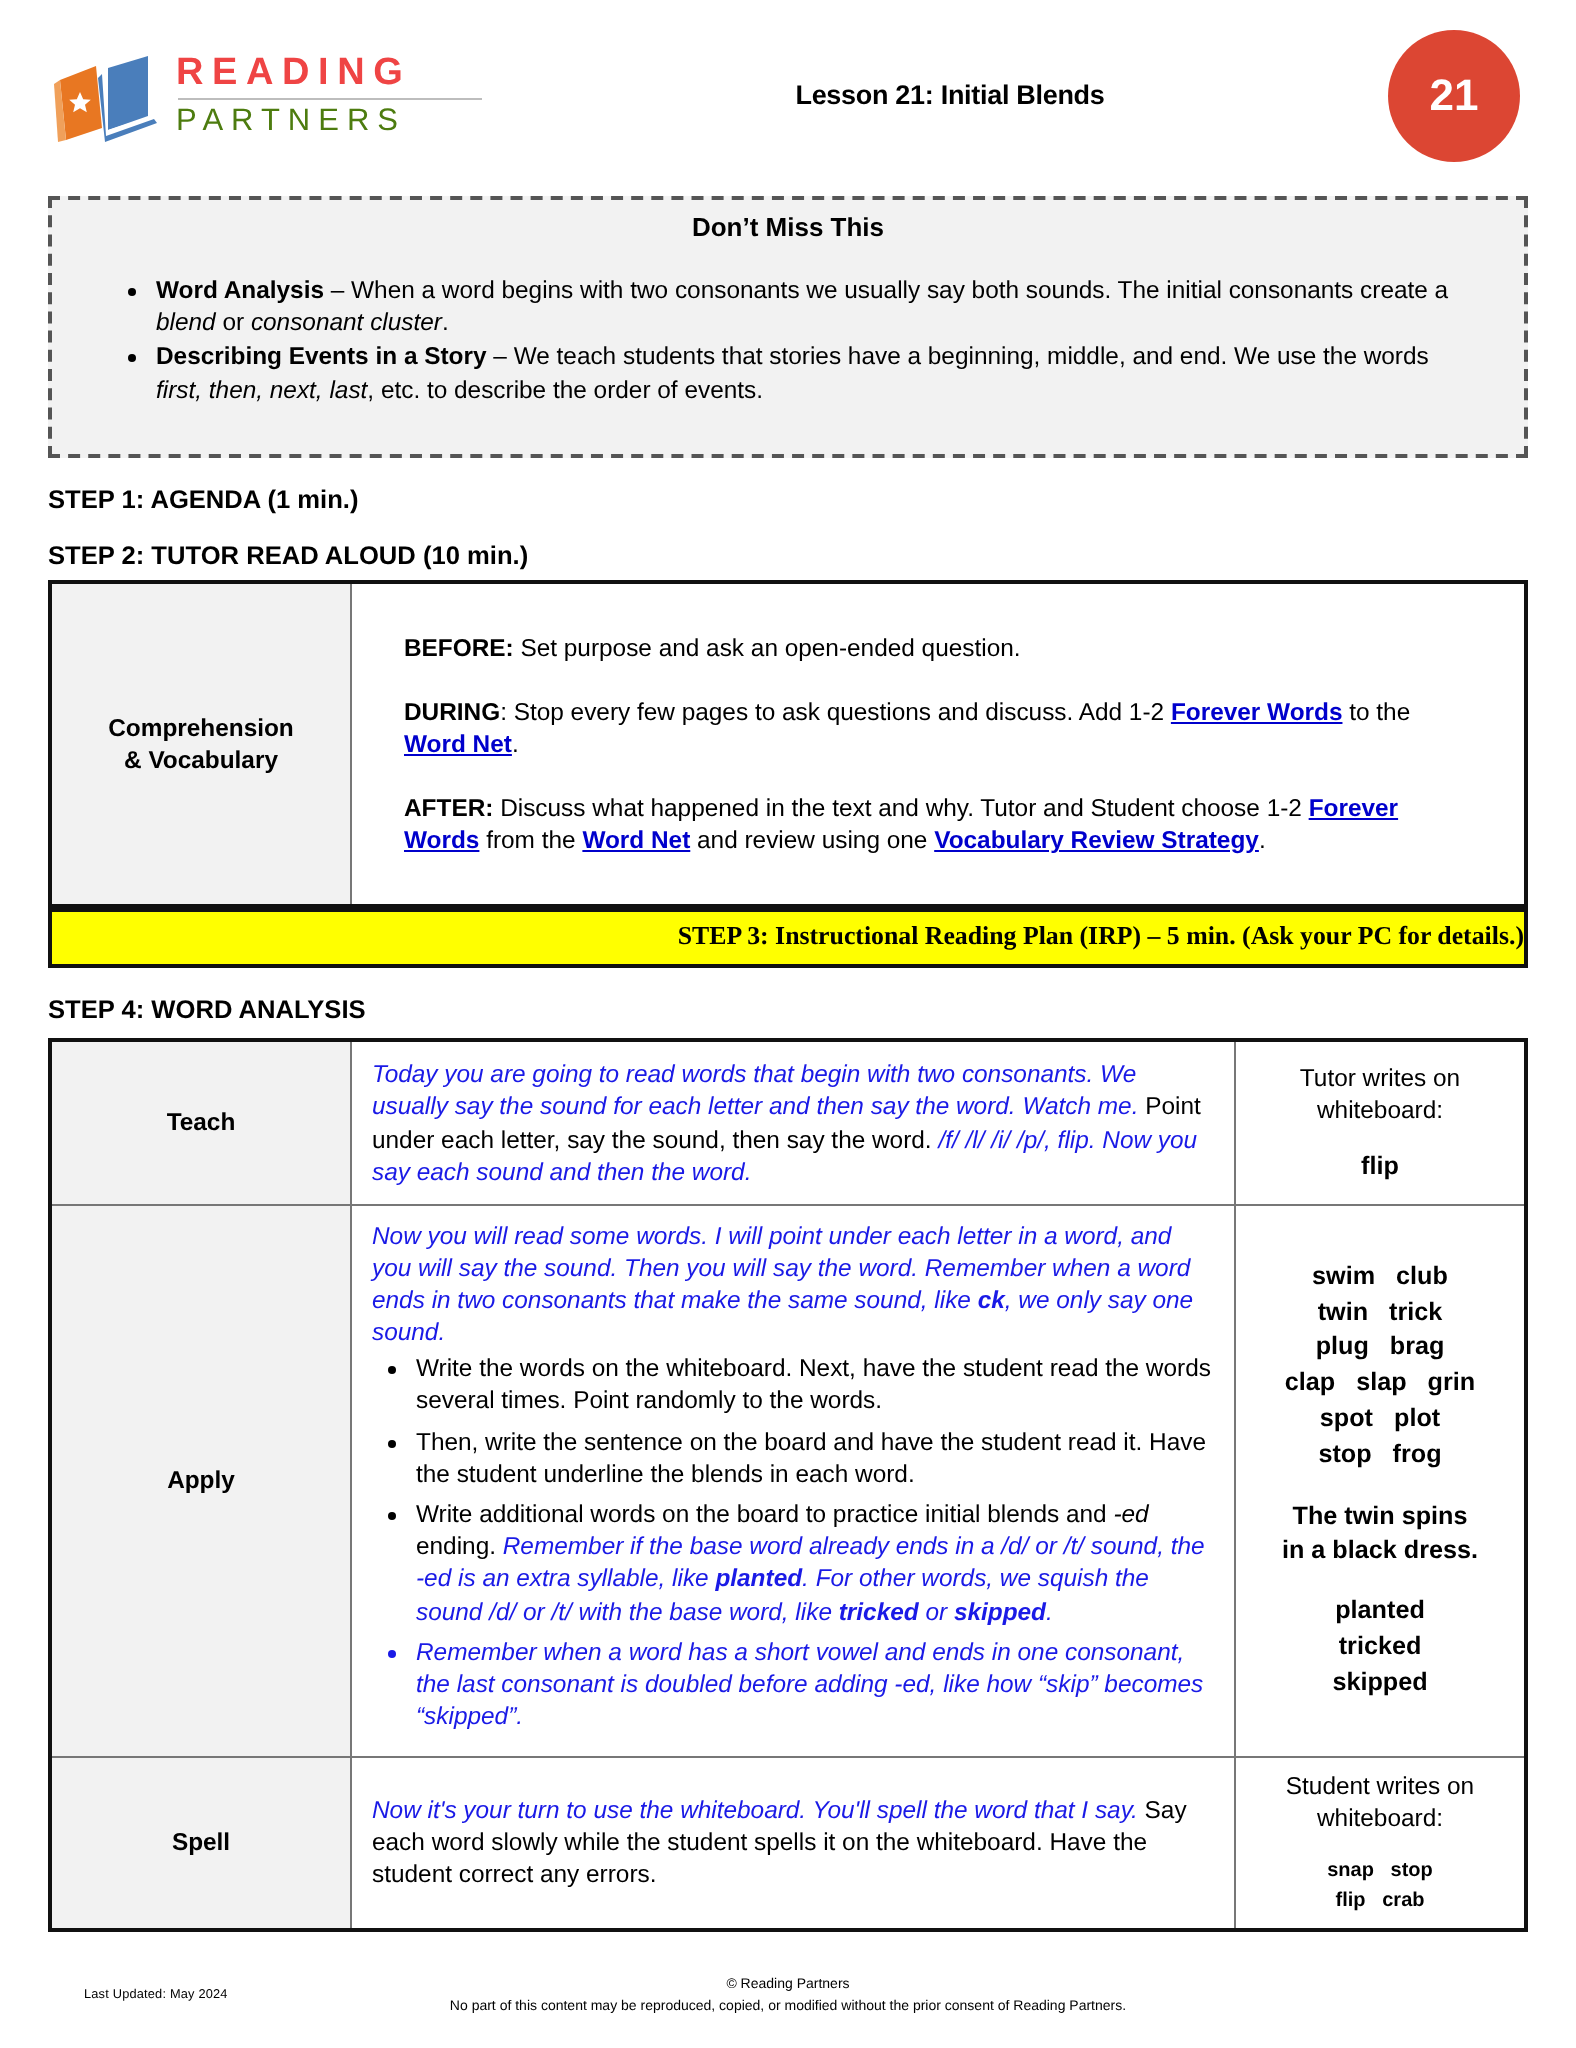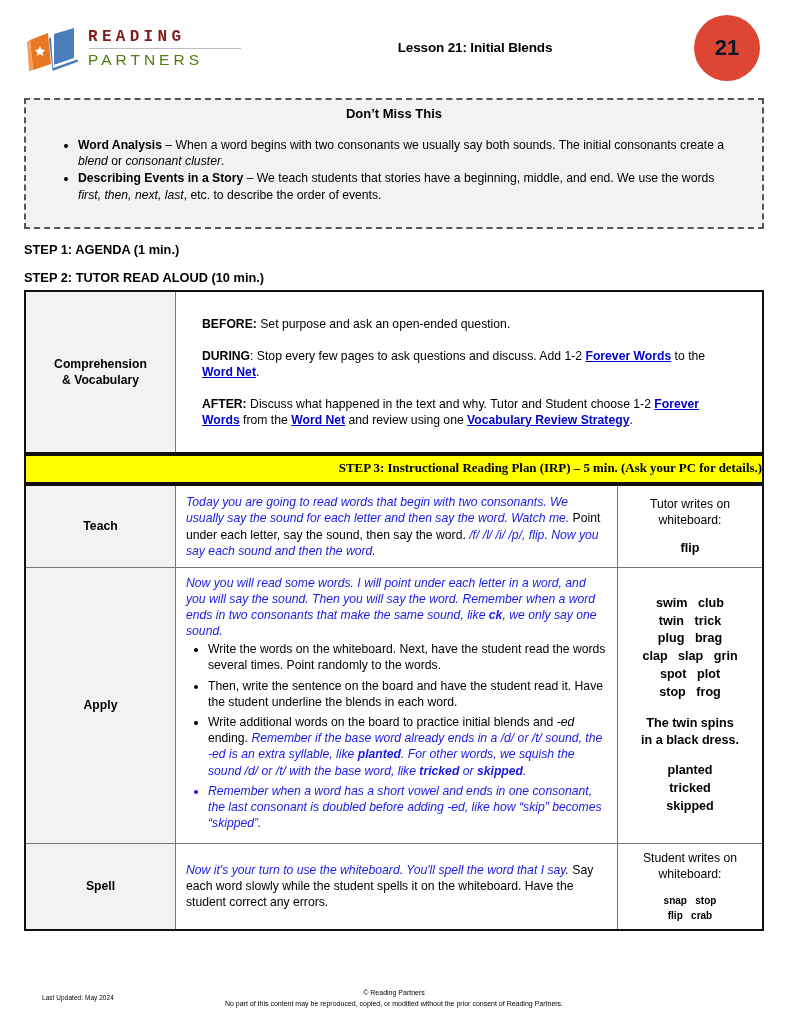--- a/index.html
+++ b/index.html
@@ -40,25 +40,25 @@
     width: 56px;
     height: 48px;
     position: relative;
     margin-right: 8px;
     flex: 0 0 56px;
   }
   .logo-text {
     line-height: 1;
   }
   .logo-reading {
-    color: #7f1d1d;
-    font-size: 16px;
+    color: #ef4444;
+    font-size: 19px;
     font-weight: bold;
     letter-spacing: 4.3px;
-    font-family: Liberation Mono, monospace;
+    font-family: Liberation Sans, sans-serif;
   }
   .logo-rule {
     height: 1px;
     background: #bdbdbd;
     margin: 3px 0 3px 1px;
     width: 152px;
   }
   .logo-partners {
     color: #4d7c0f;
     font-size: 15.5px;
@@ -74,21 +74,21 @@
     line-height: 1.35;
     letter-spacing: -0.15px;
     padding-right: 18px;
   }
   .lesson-badge {
     flex: 0 0 66px;
     width: 66px;
     height: 66px;
     border-radius: 50%;
     background: #DC4633;
-    color: #0f172a;
+    color: #ffffff;
     font-size: 22px;
     font-weight: bold;
     display: flex;
     align-items: center;
     justify-content: center;
     margin-right: 4px;
   }
 
   
   .dmt-box {
@@ -274,20 +274,21 @@
         <p class="para"><b>BEFORE:</b><span> Set purpose and ask an open-ended question.</span></p>
         <p class="para"><b>DURING</b><span>: Stop every few pages to ask questions and discuss. Add 1-2 </span><a class="lnk" href="#">Forever Words</a><span> to the </span><a class="lnk" href="#">Word Net</a><span>.</span></p>
         <p class="para"><b>AFTER:</b><span> Discuss what happened in the text and why. Tutor and Student choose 1-2 </span><a class="lnk" href="#">Forever Words</a><span> from the </span><a class="lnk" href="#">Word Net</a><span> and review using one </span><a class="lnk" href="#">Vocabulary Review Strategy</a><span>.</span></p>
       </td>
     </tr>
   </tbody>
     </table>
 
   <div class="irp-banner">STEP 3: Instructional Reading Plan (IRP) – 5 min. (Ask your PC for details.)</div>
 
+  <div class="step-head">STEP 4: WORD ANALYSIS</div>
 
   <table class="lp">
 
     <tbody>
         <tr>
       <td class="label-cell">Teach</td>
       <td class="body-cell" style="padding:8px 10px;">
         <span class="script">Today you are going to read words that begin with two consonants. We usually say the sound for each letter and then say the word. Watch me.</span><span> Point under each letter, say the sound, then say the word. </span><span class="script">/f/ /l/ /i/ /p/, flip. Now you say each sound and then the word.</span>
       </td>
       <td class="board-cell">

